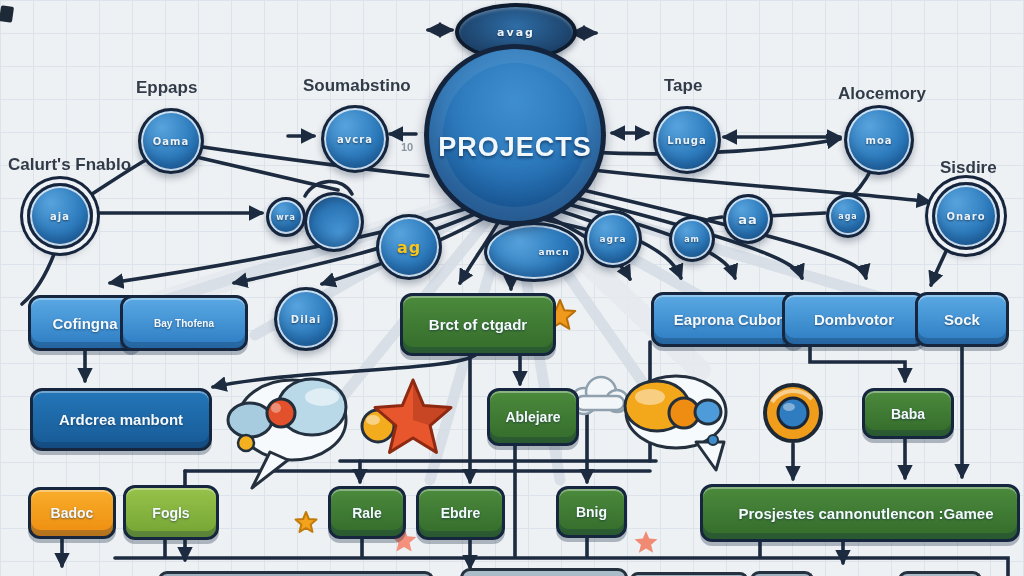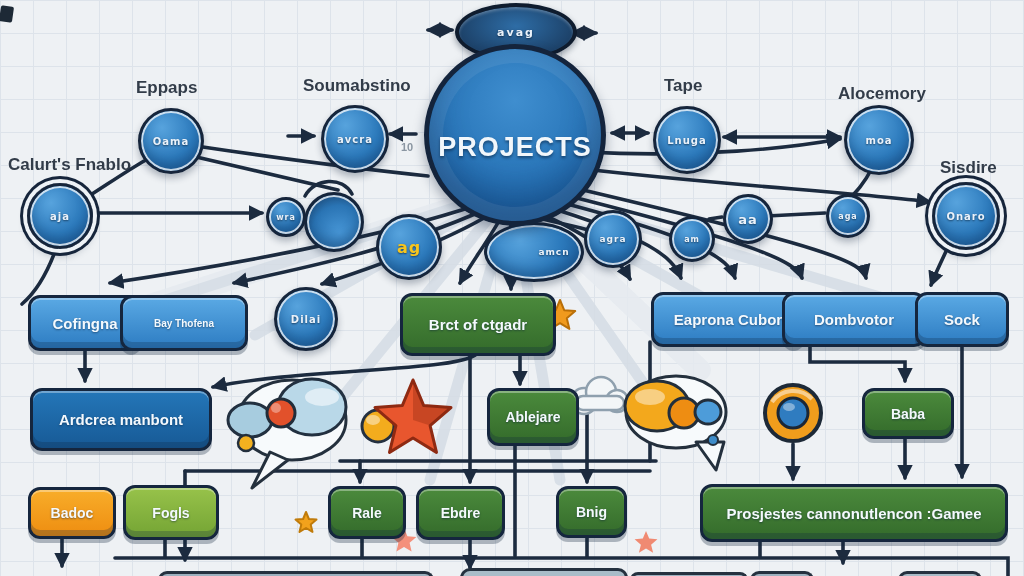--- a/index.html
+++ b/index.html
@@ -244,21 +244,21 @@
     </div>
   <div class="box green" style="left:328px;top:486px;width:72px;height:47px;font-size:14px;">
       <span>Rale</span>
     </div>
   <div class="box green" style="left:416px;top:486px;width:83px;height:48px;font-size:14px;">
       <span>Ebdre</span>
     </div>
   <div class="box green" style="left:556px;top:486px;width:65px;height:46px;font-size:14px;">
       <span>Bnig</span>
     </div>
-  <div class="box green" style="left:700px;top:484px;width:302px;height:52px;font-size:15px;">
+  <div class="box green" style="left:700px;top:484px;width:302px;height:52px;font-size:15px;padding-left:12px;">
       <span>Prosjestes cannonutlencon :Gamee</span>
     </div>
 
   <div class="sliver" style="left:158px;top:571px;width:270px;height:6px;"></div>
   <div class="sliver" style="left:460px;top:568px;width:162px;height:9px;background:#a9bcc8;"></div>
   <div class="sliver" style="left:630px;top:572px;width:112px;height:5px;"></div>
   <div class="sliver" style="left:750px;top:571px;width:58px;height:6px;"></div>
   <div class="sliver" style="left:898px;top:571px;width:78px;height:6px;background:#a9bcc8;"></div>
 
   <div class="circle" style="left:138px;top:108px;width:60px;height:60px;">

